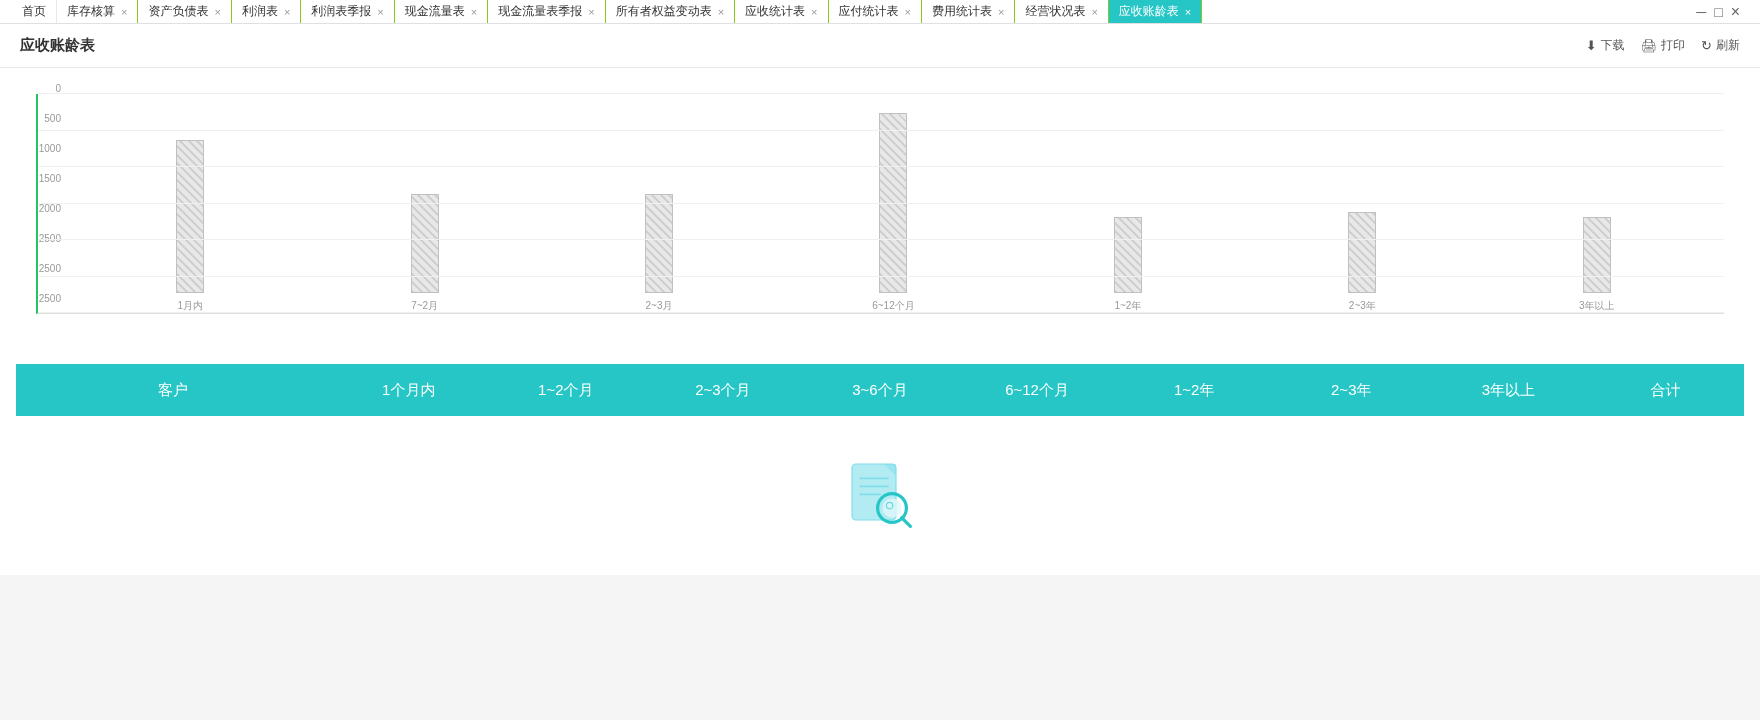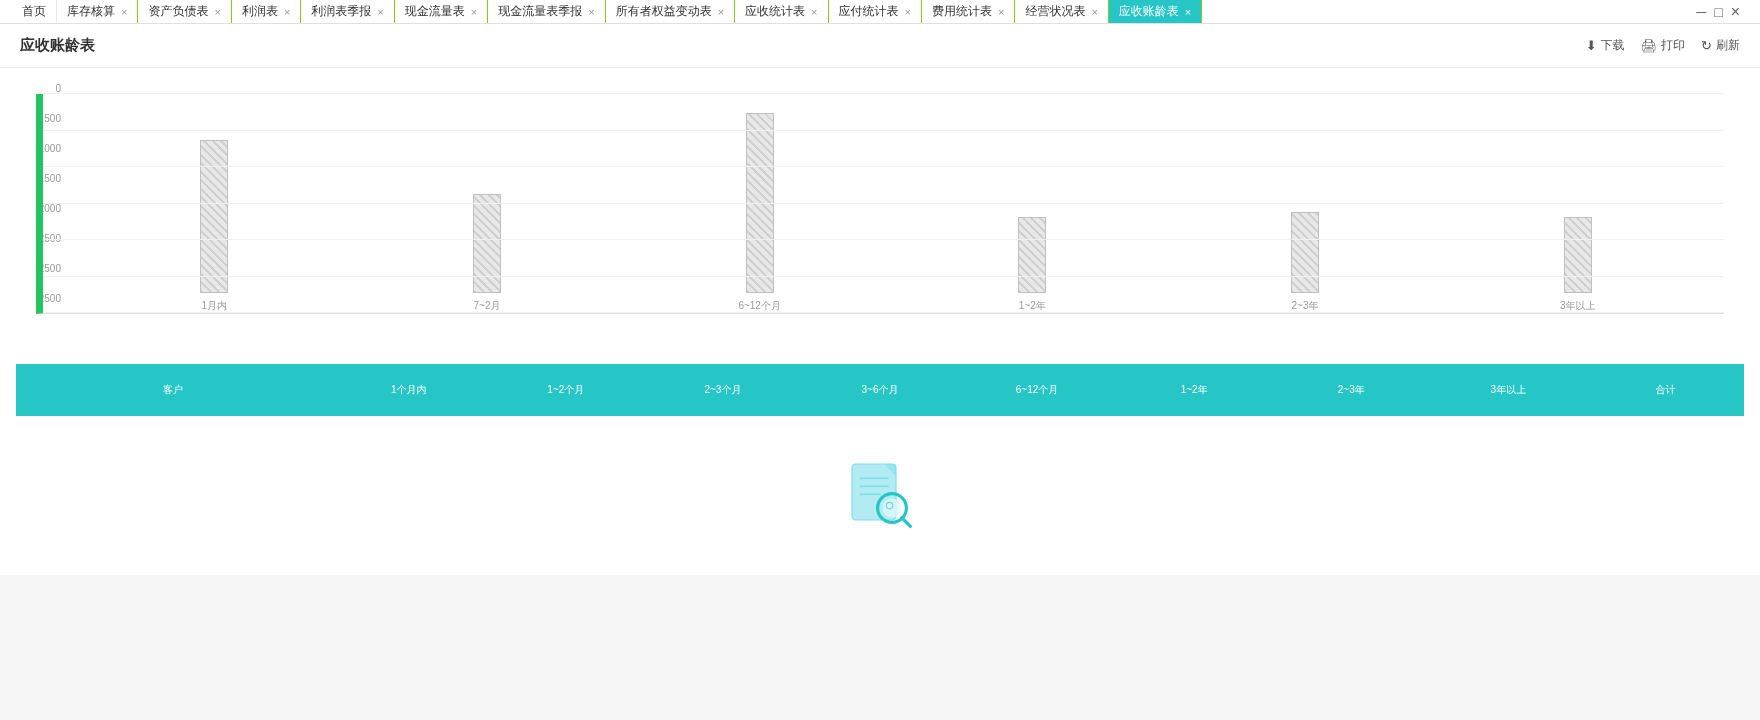--- a/index.html
+++ b/index.html
@@ -111,21 +111,21 @@
     }
     .y-label {
       font-size: 10px;
       color: #999;
       line-height: 1;
     }
     .chart-plot-area {
       flex: 1;
       height: 220px;
       position: relative;
-      border-left: 7px solid #22c55e;
+      border-left: 2px solid #22c55e;
       border-bottom: 1px solid #e0e0e0;
       padding-left: 25px;
     }
     
     .grid-line {
       position: absolute;
       left: 0;
       right: 0;
       height: 1px;
       background: #f0f0f0;
@@ -172,21 +172,21 @@
     .table-header {
       display: grid;
       grid-template-columns: 2fr 1fr 1fr 1fr 1fr 1fr 1fr 1fr 1fr 1fr;
       background: #26c6c6;
       color: #fff;
       height: 52px;
       align-items: center;
     }
     .th-cell {
       text-align: center;
-      font-size: 10px;
+      font-size: 15px;
       font-weight: normal;
       padding: 0 8px;
     }
 
     
     .empty-area {
       display: flex;
       flex-direction: column;
       align-items: center;
       justify-content: center;
@@ -270,20 +270,24 @@
         <div class="bars-wrapper" id="bars-wrapper">
             <div class="bar-group">
               <div class="bar" style="height: 153px;"></div>
               <div class="bar-label">1月内</div>
             </div>
             <div class="bar-group">
               <div class="bar" style="height: 99px;"></div>
               <div class="bar-label">7~2月</div>
             </div>
             <div class="bar-group">
+              <div class="bar" style="height: 99px;"></div>
+              <div class="bar-label">2~3月</div>
+            </div>
+            <div class="bar-group">
               <div class="bar" style="height: 180px;"></div>
               <div class="bar-label">6~12个月</div>
             </div>
             <div class="bar-group">
               <div class="bar" style="height: 75.6px;"></div>
               <div class="bar-label">1~2年</div>
             </div>
             <div class="bar-group">
               <div class="bar" style="height: 81px;"></div>
               <div class="bar-label">2~3年</div>

